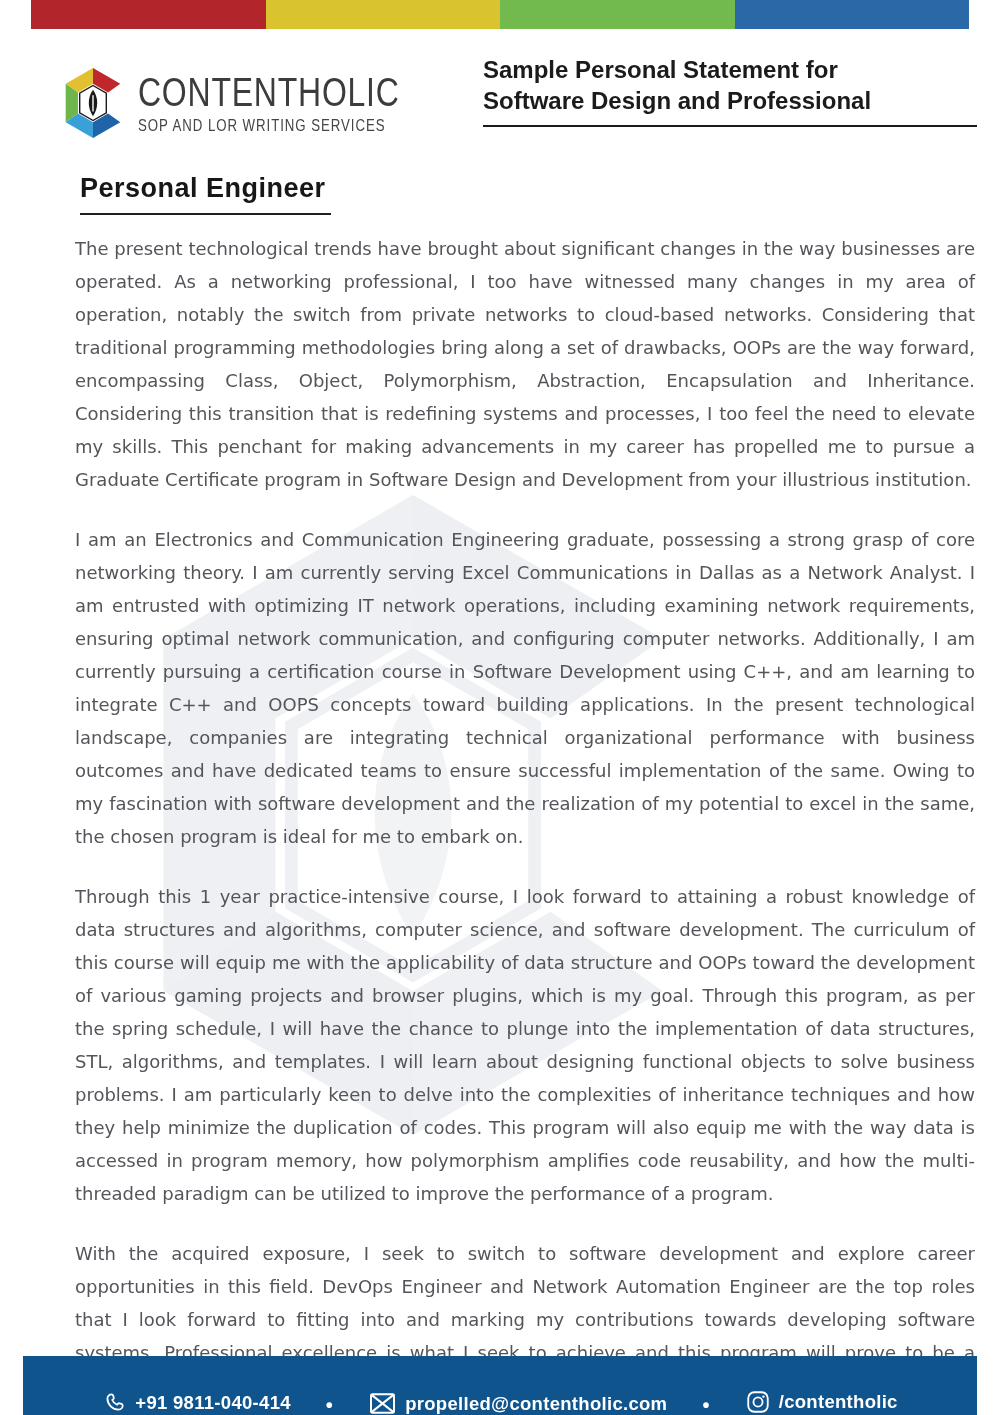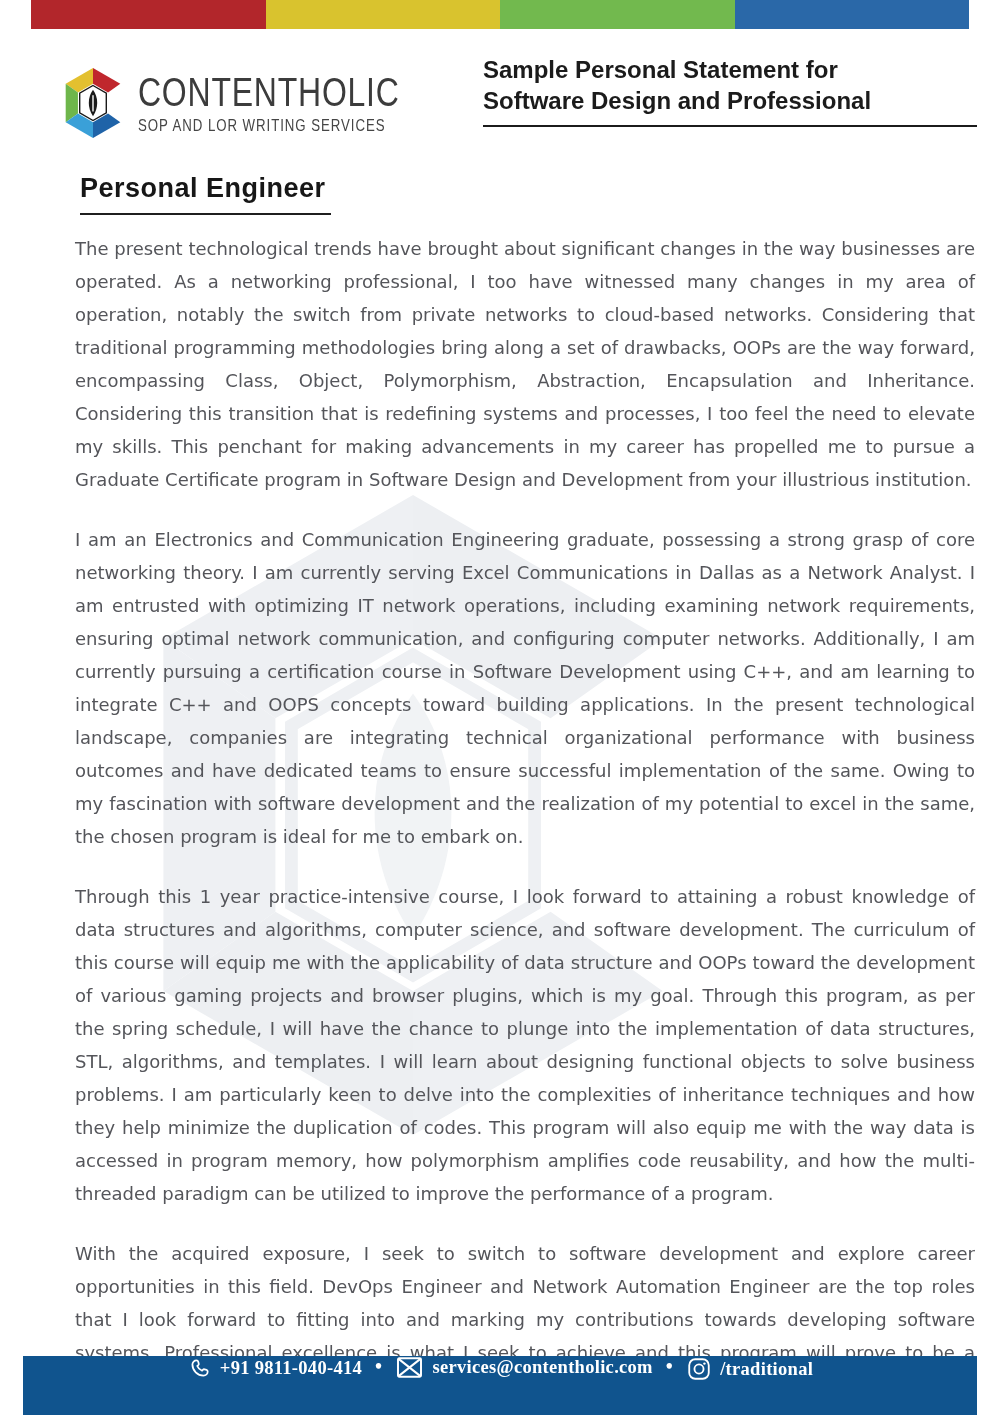--- a/index.html
+++ b/index.html
@@ -45,23 +45,23 @@
   }
   .body-text p { margin:0 0 27px 0; }
 
   
   .watermark { position:absolute; left:70px; top:420px; pointer-events:none; }
   .watermark svg { width:640px; height:790px; display:block; }
 
   
   .footer {
     position:absolute; left:0; right:0; bottom:0; height:59px;
-    display:flex; align-items:flex-start; justify-content:center;
-    color:#ffffff; font-family:Liberation Serif, serif;
-    font-weight:700; font-size:18.5px; letter-spacing:.3px;
+    display:flex; align-items:flex-end; justify-content:center;
+    color:#ffffff; font-family:Liberation Sans, sans-serif;
+    font-weight:700; font-size:18.5px; letter-spacing:.3px;gap:22px;
   }
   .footer .item { display:flex; align-items:center; }
   .footer .icon { display:flex; align-items:center; margin-right:8px; }
   .footer .icon svg { display:block; }
   .footer .dot { margin:0 13px; font-size:20px; line-height:1; }
 </style>
 </head>
 <body>
 
 <div class="page">
@@ -128,28 +128,28 @@
       <span>+91 9811-040-414</span>
     </div>
     <span class="dot">•</span>
     <div class="item">
       <span class="icon">
         <svg width="29" height="23" viewBox="0 0 24 20" fill="none" stroke="#ffffff" stroke-width="1.7" stroke-linejoin="round">
           <rect x="2" y="2" width="20" height="16" rx="1"></rect>
           <path d="M2.5 2.5 L21.5 17.5 M21.5 2.5 L2.5 17.5"></path>
         </svg>
       </span>
-      <span>services@contentholic.com</span>
+      <span>propelled@contentholic.com</span>
     </div>
     <span class="dot">•</span>
     <div class="item">
       <span class="icon">
         <svg width="26" height="26" viewBox="0 0 24 24" fill="none" stroke="#ffffff" stroke-width="1.7">
           <rect x="3" y="3" width="18" height="18" rx="5.5"></rect>
           <circle cx="12" cy="12" r="4.2"></circle>
           <circle cx="17" cy="7" r="1.1" fill="#ffffff" stroke="none"></circle>
         </svg>
       </span>
-      <span>/traditional</span>
+      <span>/contentholic</span>
     </div>
   </div>
 
 </div>
 
 </body></html>

